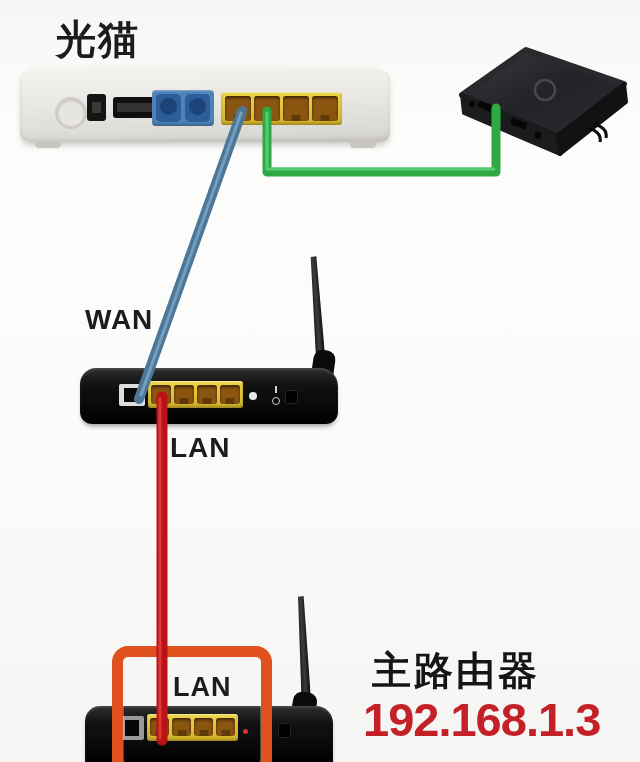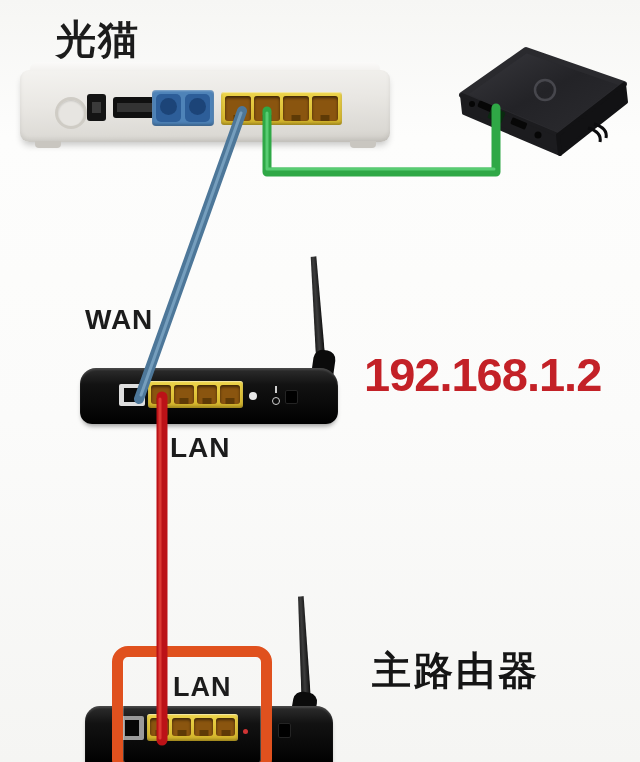--- a/index.html
+++ b/index.html
@@ -199,18 +199,18 @@
     <polyline points="267,111 267,172 496,172 496,108" fill="none" stroke="#2fa846" stroke-width="9" stroke-linejoin="round" stroke-linecap="round"></polyline>
     <polyline points="267,113 267,169 494,169" fill="none" stroke="#63d47d" stroke-width="3" stroke-linejoin="round" stroke-linecap="round" opacity="0.8"></polyline>
     <line x1="242" y1="111" x2="139" y2="399" stroke="#4d7799" stroke-width="10" stroke-linecap="round"></line>
     <line x1="241" y1="113" x2="141" y2="395" stroke="#83abc9" stroke-width="3" stroke-linecap="round" opacity="0.75"></line>
     <line x1="162" y1="397" x2="162" y2="740" stroke="#bb1217" stroke-width="11" stroke-linecap="round"></line>
     <line x1="160" y1="399" x2="160" y2="738" stroke="#e4423b" stroke-width="3" stroke-linecap="round" opacity="0.8"></line>
   </svg>
 
   <div class="abs lbl wan-lbl">WAN</div>
   <div class="abs lbl lan-lbl-main">LAN</div>
-  <div class="abs router-ip ip-main">192.168.1.2</div>
   <div class="abs lbl lan-lbl-sec">LAN</div>
   <div class="abs router-name name-sec">主路由器</div>
+  <div class="abs router-ip ip-sec">192.168.1.3</div>
   <div class="abs watermark">www.diangon.com</div>
 
 </div>
 
 </body></html>

